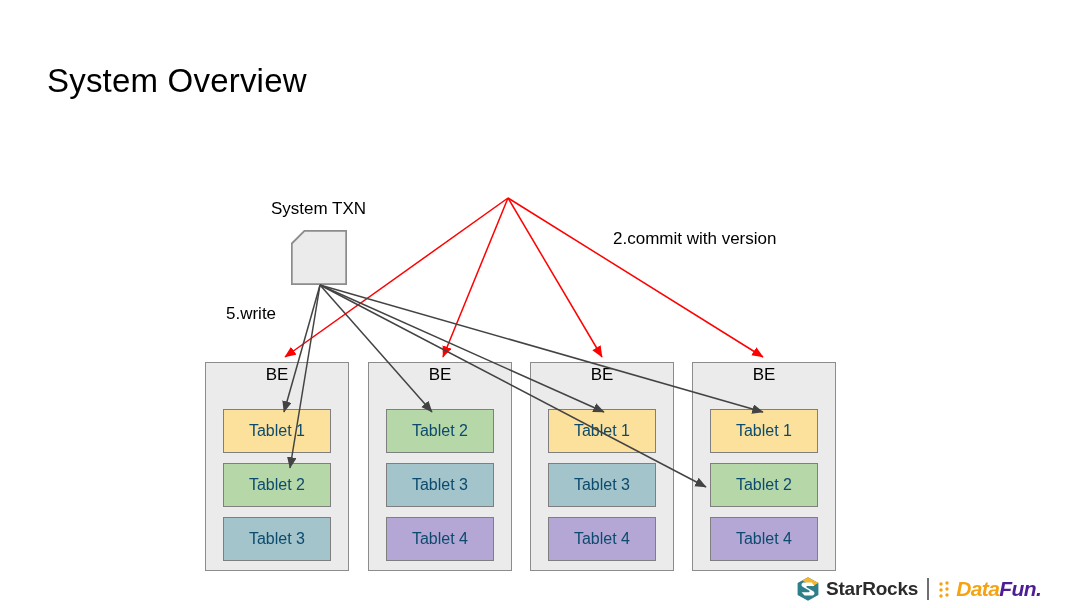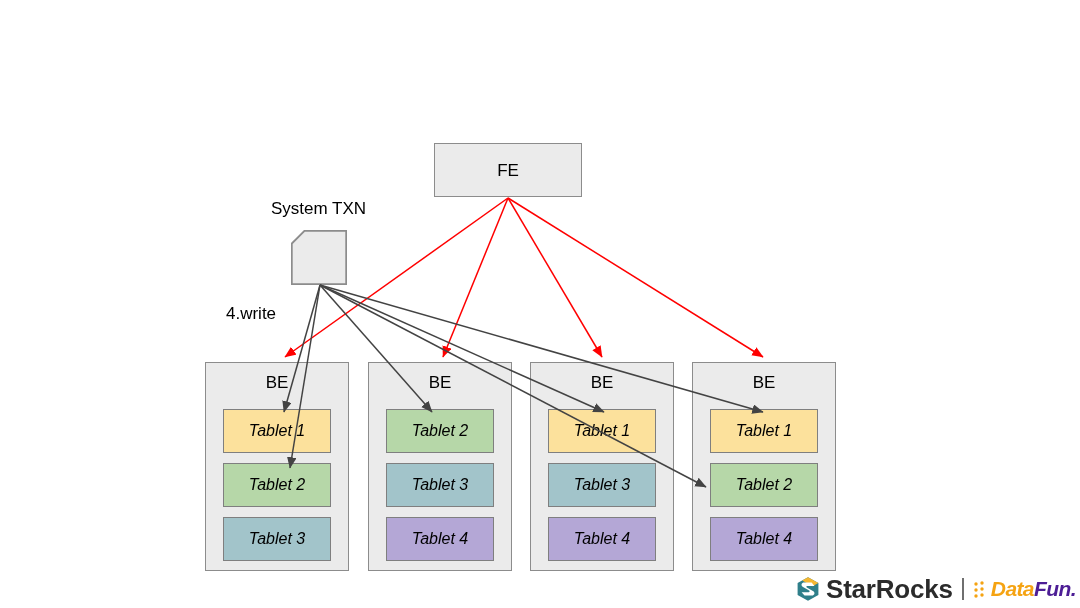--- a/index.html
+++ b/index.html
@@ -94,21 +94,21 @@
 
   
   .be-node {
     position: absolute;
     top: 362px;
     width: 144px;
     height: 209px;
     box-sizing: border-box;
     background: #ebebeb;
     border: 1.6px solid #8c8c8c;
-    padding-top: 9px;
+    padding-top: 1px;
   }
   .be-node .node-label {
     display: block;
     text-align: center;
     font-size: 17px;
     line-height: 1.3;
   }
   .be-0 { left: 205px; }
   .be-1 { left: 368px; }
   .be-2 { left: 530px; }
@@ -122,22 +122,21 @@
   }
   .tablet {
     box-sizing: border-box;
     height: 44px;
     margin-bottom: 10px;
     border: 1.4px solid #7f7f7f;
     display: flex;
     align-items: center;
     justify-content: center;
     font-size: 16px;
-    color: #000000;
-    font-style: italic;
+    color: #0c4a6e;
   }
   .tablet:last-child { margin-bottom: 0; }
 
   
   #arrow-layer {
     position: absolute;
     left: 0;
     top: 0;
     width: 1080px;
     height: 608px;
@@ -147,21 +146,21 @@
   
   #footer-logos {
     position: absolute;
     left: 795px;
     top: 574px;
     height: 30px;
     display: flex;
     align-items: center;
   }
   #starrocks-wordmark {
-    font-size: 26px;
+    font-size: 19px;
     font-weight: bold;
     color: #2b2b2b;
     margin-left: 5px;
     letter-spacing: -0.2px;
   }
   #logo-divider {
     width: 2px;
     height: 22px;
     background: #6f6f6f;
     margin: 0 9px;
@@ -173,32 +172,31 @@
     letter-spacing: -0.6px;
   }
   #datafun-wordmark .df-data { color: #f5a312; }
   #datafun-wordmark .df-fun  { color: #4c1d95; }
 </style>
 </head>
 <body>
 
 <div id="slide">
 
-
-  <div class="node" id="fe-node">
-    <span class="node-label">FE</span>
-  </div>
+  <div id="slide-title">System Overview</div>
+
 
   <div id="write-txn-label">System TXN</div>
   <div id="write-txn-doc"></div>
   <svg id="write-txn-outline" viewBox="0 0 56 55">
     <path d="M13.5 0.8 L55.2 0.8 L55.2 54.2 L0.8 54.2 L0.8 13.5 Z" fill="none" stroke="#8c8c8c" stroke-width="1.8"></path>
   </svg>
 
-  <div class="step-label" id="label-write">4.write</div>
+  <div class="step-label" id="label-write">5.write</div>
+  <div class="step-label" id="label-commit">2.commit with version</div>
 
   <div class="be-node be-0">
     <span class="node-label">BE</span>
     <div class="tablet-stack">
       <div class="tablet" style="background: rgb(252, 225, 156);">Tablet 1</div>
       <div class="tablet" style="background: rgb(182, 215, 168);">Tablet 2</div>
       <div class="tablet" style="background: rgb(162, 196, 202);">Tablet 3</div>
     </div>
   </div>
 

